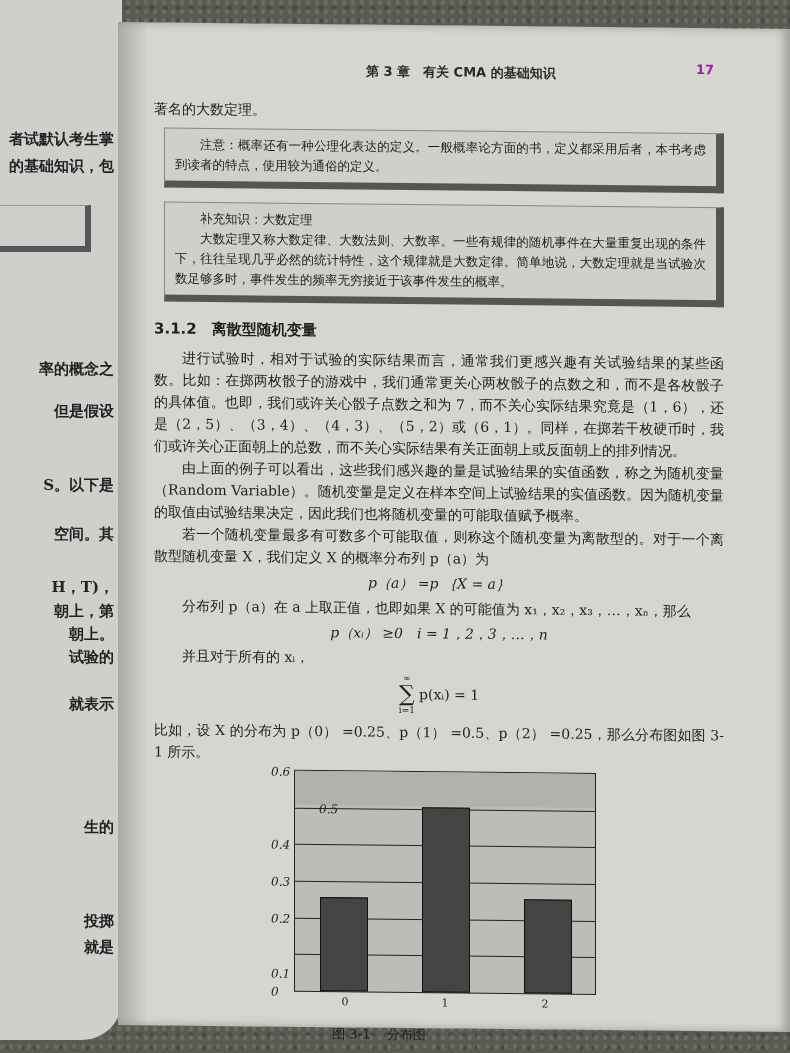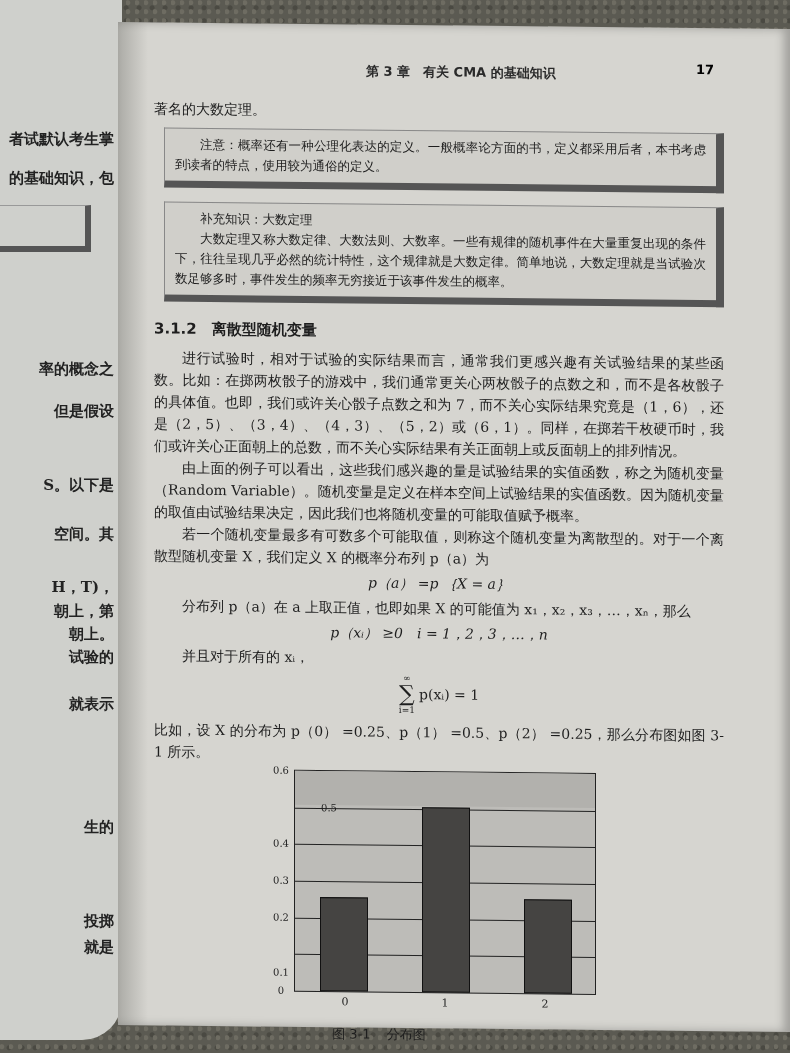--- a/index.html
+++ b/index.html
@@ -40,21 +40,21 @@
   }
   .header {
     position:absolute; left:0; top:38px; width:100%; height:20px;
   }
   .header .chapter {
     position:absolute; left:248px; top:0; font-family:"DejaVu Sans", sans-serif;
     font-size:13px; font-weight:bold; color:#2a2a2a;
   }
   .header .pageno {
     position:absolute; left:578px; top:-4px; font-family:"DejaVu Sans", sans-serif;
-    font-size:13px; font-weight:bold; color:#000000;
+    font-size:13px; font-weight:bold; color:#a21caf;
   }
   .content { position:absolute; left:36px; top:75px; width:570px; }
   .p { font-size:14px; line-height:22px; margin:0; text-align:justify; }
   .indent { text-indent:2em; }
   .note-box {
     margin:8px 0 8px 10px; padding:6px 10px;
     background:#d0cfca;
     border:1px solid #888;
     border-right:8px solid #555; border-bottom:7px solid #555;
     font-family:"DejaVu Serif", serif; font-size:12.5px; line-height:20px;
@@ -74,33 +74,33 @@
   .sum .sigma small { font-size:9px; }
   .chart {
     position:relative; margin:6px 0 0 118px; width:330px; height:245px;
   }
   .plot {
     position:absolute; left:22px; top:0; width:300px; height:220px;
     background:#bdbcb8; border:1px solid #222;
   }
   .plot .topband { position:absolute; left:0; right:0; top:0; height:34px; background:#b2b1ad; }
   .gridline { position:absolute; left:0; right:0; height:1px; background:#222; }
-  .ytick { position:absolute; left:-24px; width:20px; text-align:center; font-size:10px; font-family:"DejaVu Serif", serif; }
+  .ytick { position:absolute; left:-24px; width:20px; text-align:left; font-size:12px; font-family:"DejaVu Serif", serif;font-style:italic; }
   .bar { position:absolute; bottom:0; width:46px; background:#454442; border:1px solid #111; }
   .xtick { position:absolute; top:224px; font-size:11px; width:20px; text-align:center; }
   .caption { text-align:center; font-size:13px; margin-top:10px; margin-left:-120px; font-family:"DejaVu Sans", sans-serif; }
   .caption span { margin:0 6px; }
 </style>
 </head>
 <body>
 
 <div class="left-page" id="leftPage">
   <div class="left-box"></div>
 <div class="frag" style="top: 130px;">者试默认考生掌</div>
-    <div class="frag" style="top: 169px; padding-left: 6px;">的基础知识，包</div>
+    <div class="frag" style="top: 157px; padding-left: 6px;">的基础知识，包</div>
     <div class="frag" style="top: 360px;">率的概念之</div>
     <div class="frag" style="top: 402px;">但是假设</div>
     <div class="frag" style="top: 428px; margin-top: 48px;">S。以下是</div>
     <div class="frag" style="top: 525px;">空间。其</div>
     <div class="frag" style="top: 578px; margin-left: 25px;">H，T)，</div>
     <div class="frag" style="top: 602px;">朝上，第</div>
     <div class="frag" style="top: 625px;">朝上。</div>
     <div class="frag" style="top: 648px;">试验的</div>
     <div class="frag" style="top: 695px;">就表示</div>
     <div class="frag" style="top: 818px;">生的</div>

